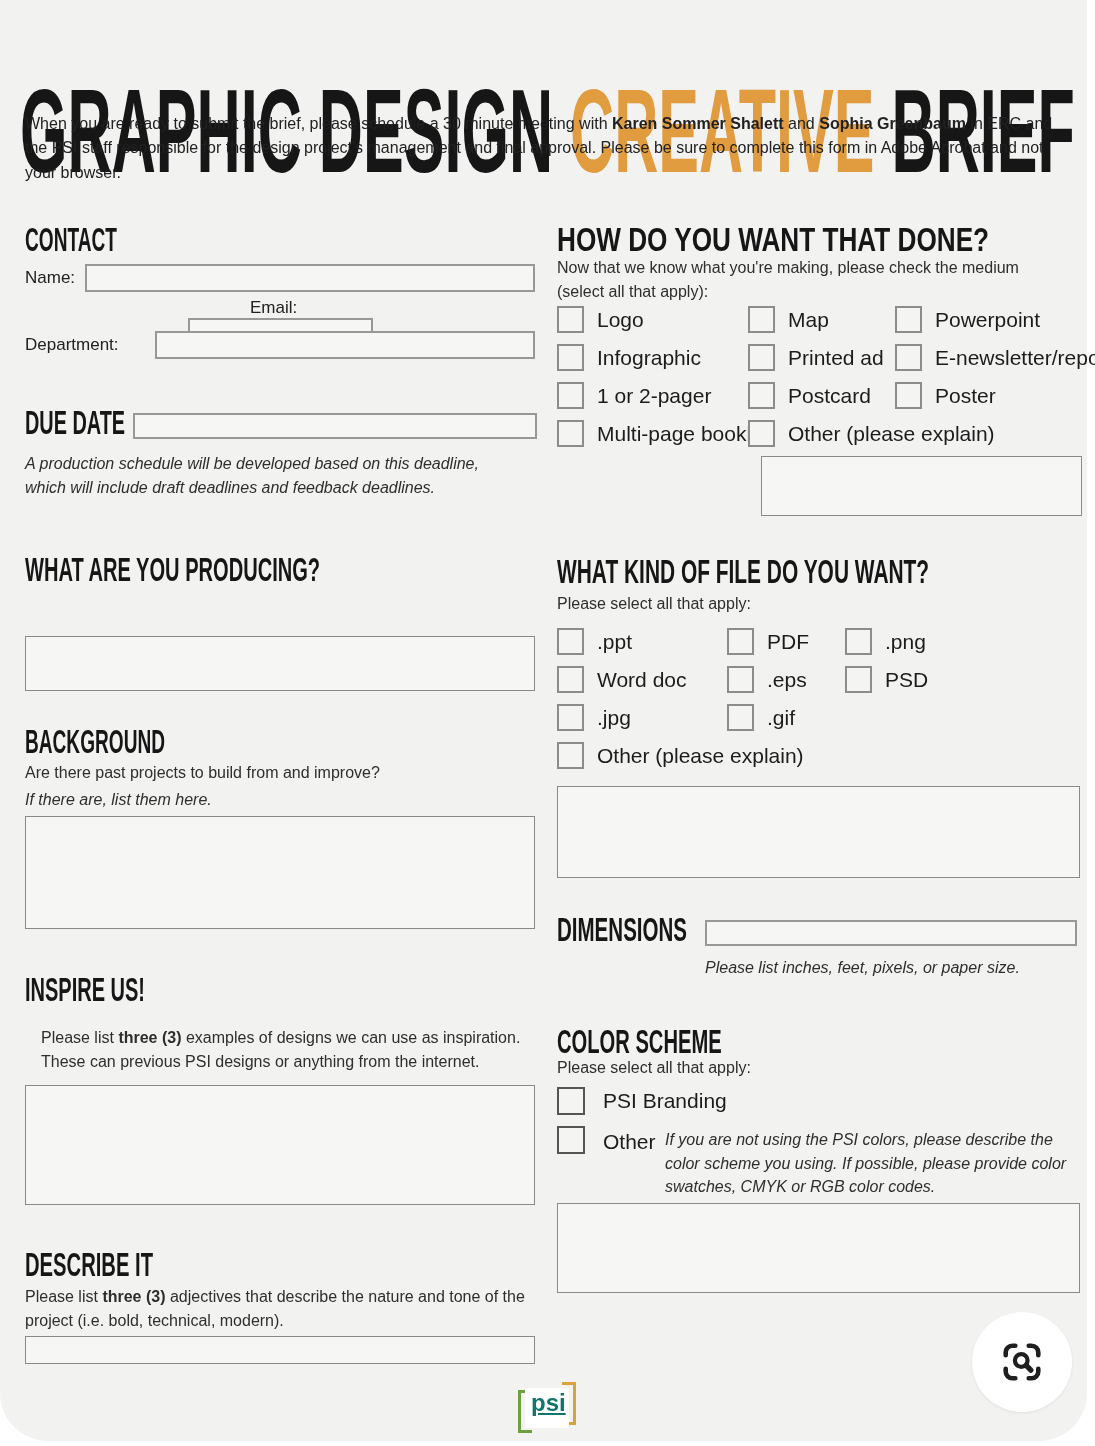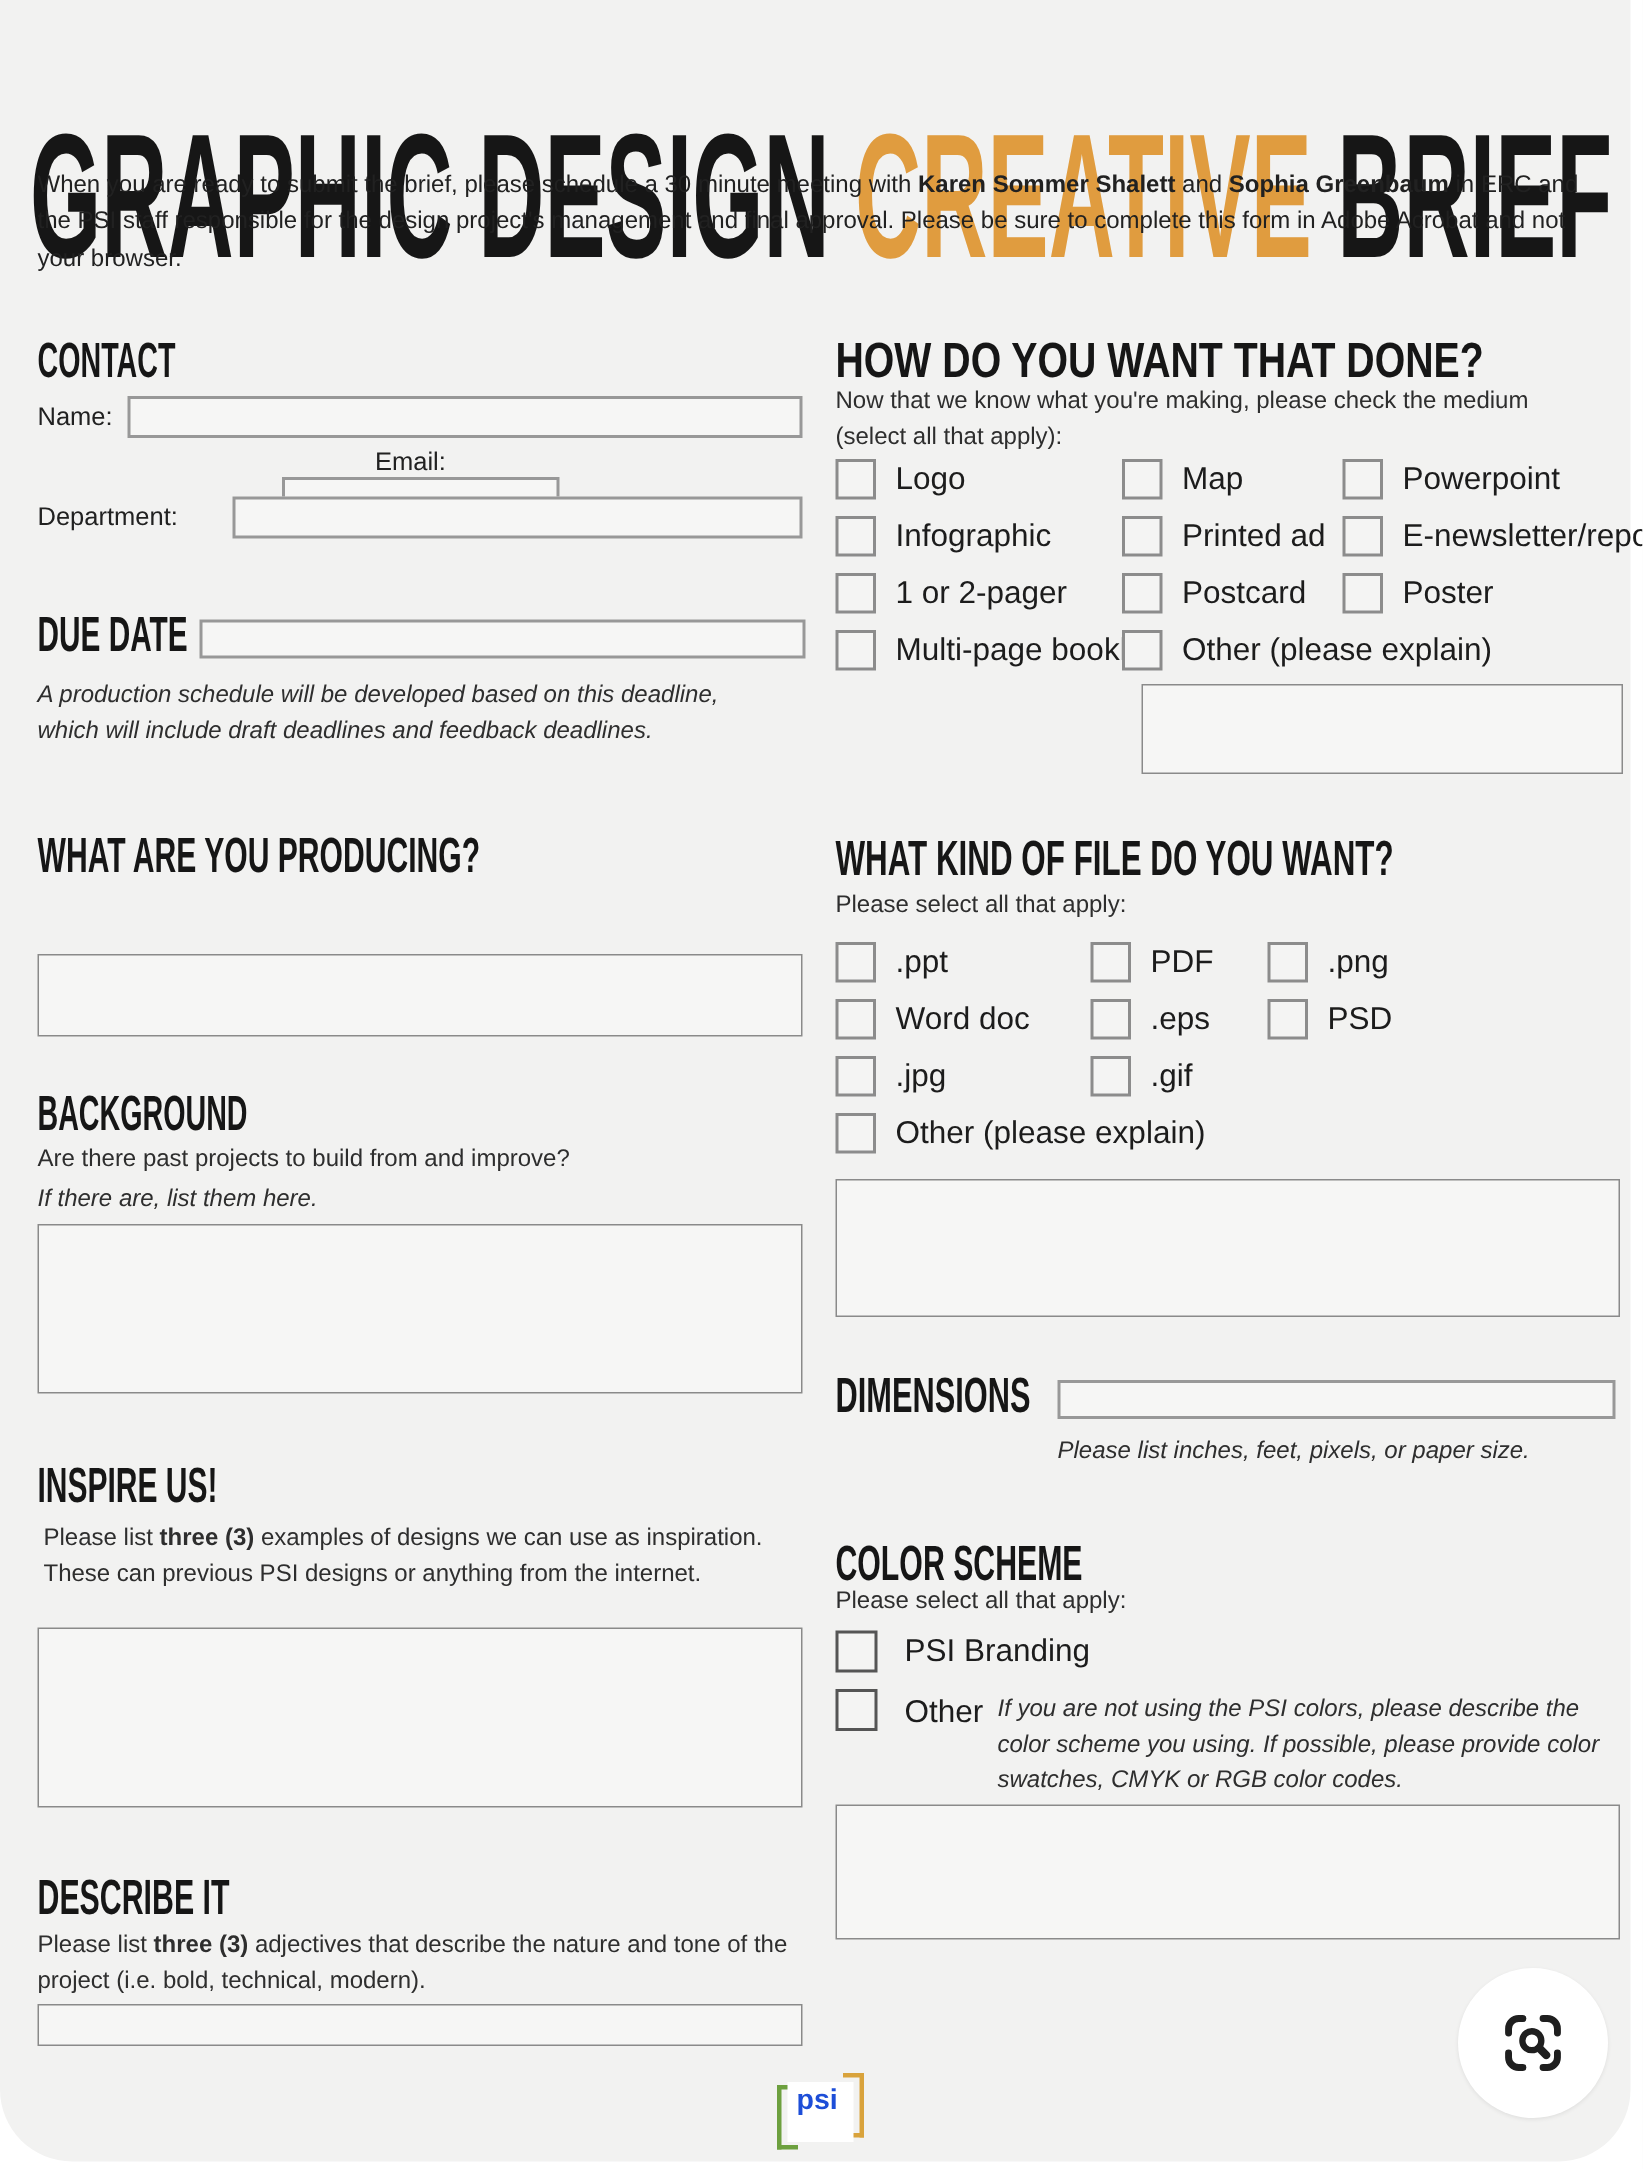--- a/index.html
+++ b/index.html
@@ -28,21 +28,21 @@
   .cklabel{font-size:21px;color:#1c1c1c;white-space:nowrap;}
   .medium-grid{grid-template-columns:191px 147px 185px;}
   .file-grid{grid-template-columns:170px 118px 235px;}
   .span23{grid-column:2 / -1;}
   .span-all{grid-column:1 / -1;}
   .lens-btn{position:absolute;left:972px;top:1312px;width:100px;height:100px;border-radius:50%;background:#ffffff;border:none;display:flex;align-items:center;justify-content:center;cursor:pointer;box-shadow:0 1px 3px rgba(0,0,0,0.08);}
   .psi-logo{position:absolute;left:518px;top:1382px;width:58px;height:51px;}
   .psi-white{position:absolute;left:7px;top:6px;width:44px;height:40px;background:#ffffff;}
   .psi-br-l{position:absolute;left:0;top:8px;width:14px;height:43px;border:3px solid #6da03f;border-right:none;}
   .psi-br-r{position:absolute;right:0;top:0;width:14px;height:43px;border:3px solid #d9a33c;border-left:none;}
-  .psi-text{position:absolute;left:13px;top:9px;font-size:19px;font-weight:700;color:#1d4ed8;line-height:1;}
+  .psi-text{position:absolute;left:13px;top:9px;font-size:24px;font-weight:700;color:#0f766e;line-height:1;text-decoration:underline;}
 </style>
 </head>
 <body>
 
 <div class="canvas">
   <div class="doc">
 
     <h1 class="title" style="transform: scaleX(0.5179);"><span>GRAPHIC DESIGN </span><span class="orange">CREATIVE</span><span> BRIEF</span></h1>
 
     <p class="abs intro" style="left:25px;top:112px;width:1048px;margin:0;"><span>When you are ready to submit the brief, please schedule a 30 minute meeting with </span><span class="b">Karen Sommer Shalett</span><span> and </span><span class="b">Sophia Greenbaum</span><span> in ERC and the PSI staff responsible for the design project's management and final approval. Please be sure to complete this form in Adobe Acrobat and not your browser.</span></p>
@@ -68,21 +68,21 @@
 
     <div class="abs sec-h" style="left: 25px; top: 551px; transform: scaleX(0.6082);">WHAT ARE YOU PRODUCING?</div>
     <textarea class="abs ta" style="left: 25px; top: 636px; width: 510px; height: 55px; resize: none;"></textarea>
 
     <div class="abs sec-h" style="left: 25px; top: 723px; transform: scaleX(0.5785);">BACKGROUND</div>
     <p class="abs note" style="left:25px;top:761px;width:508px;margin:0;">Are there past projects to build from and improve?</p>
     <p class="abs note it" style="left:25px;top:788px;width:508px;margin:0;">If there are, list them here.</p>
     <textarea class="abs ta" style="left: 25px; top: 816px; width: 510px; height: 113px; resize: none;"></textarea>
 
     <div class="abs sec-h" style="left: 25px; top: 971px; transform: scaleX(0.6061);">INSPIRE US!</div>
-    <p class="abs note" style="left:25px;top:1010px;width:492px;margin:4px;"><span>Please list </span><span class="b">three (3)</span><span> examples of designs we can use as inspiration. These can previous PSI designs or anything from the internet.</span></p>
+    <p class="abs note" style="left:25px;top:1010px;width:492px;margin:16px;"><span>Please list </span><span class="b">three (3)</span><span> examples of designs we can use as inspiration. These can previous PSI designs or anything from the internet.</span></p>
     <textarea class="abs ta" style="left: 25px; top: 1085px; width: 510px; height: 120px; resize: none;"></textarea>
 
     <div class="abs sec-h" style="left: 25px; top: 1246px; transform: scaleX(0.6124);">DESCRIBE IT</div>
     <p class="abs note" style="left:25px;top:1285px;width:500px;margin:0;"><span>Please list </span><span class="b">three (3)</span><span> adjectives that describe the nature and tone of the project (i.e. bold, technical, modern).</span></p>
     <input class="abs ta" type="text" style="left: 25px; top: 1336px; width: 510px; height: 28px;">
 
     <div class="abs sec-h" style="left: 557px; top: 221px; transform: scaleX(0.7927);">HOW DO YOU WANT THAT DONE?</div>
     <p class="abs note" style="left:557px;top:256px;width:470px;margin:0;">Now that we know what you're making, please check the medium (select all that apply):</p>
 
     <div class="abs ckgrid medium-grid" style="left:557px;top:306px;width:523px;">

